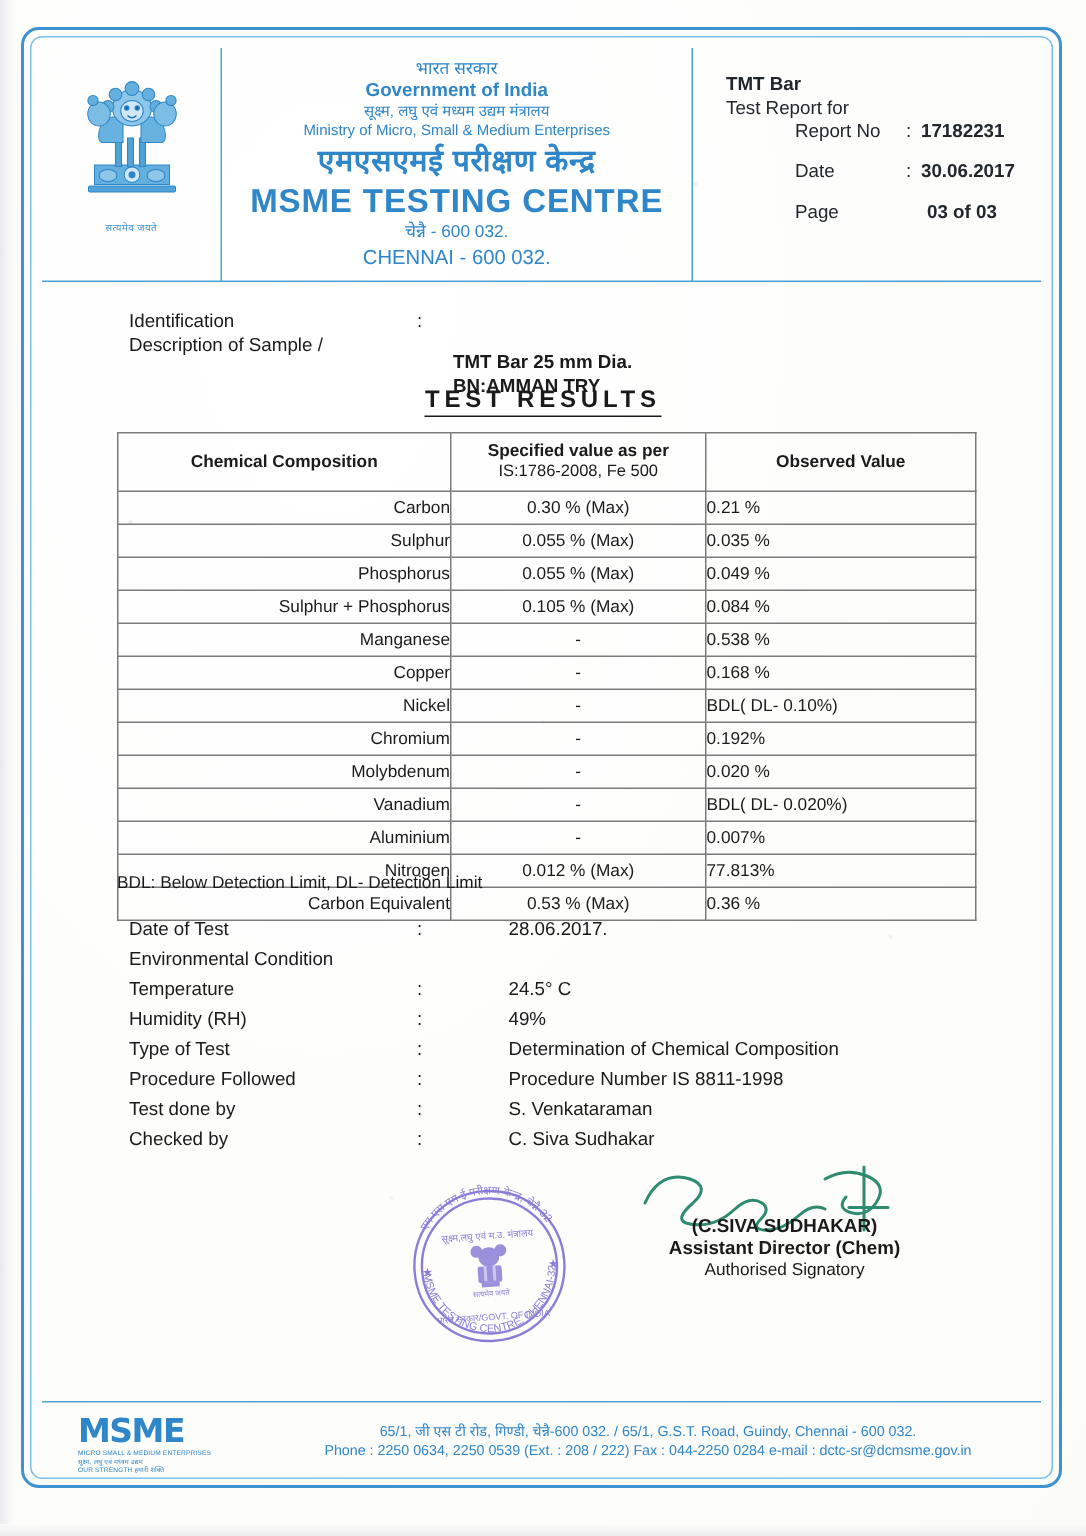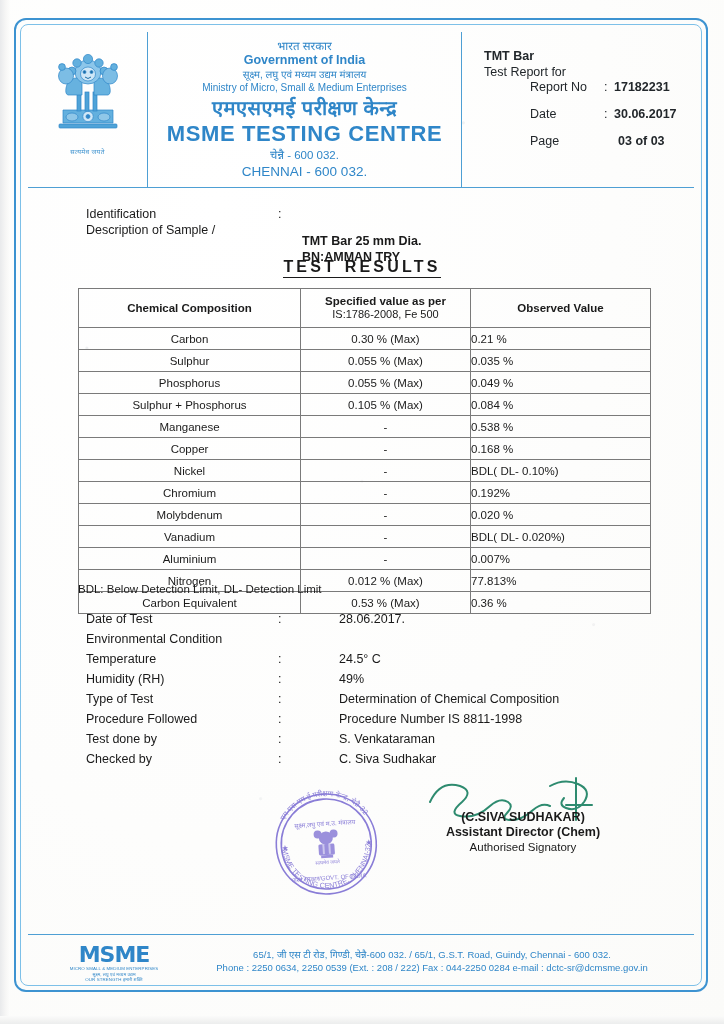--- a/index.html
+++ b/index.html
@@ -179,21 +179,21 @@
     text-align: center;
     height: 34px;
     padding: 2px 4px;
     line-height: 13px;
   }
   .th-sub { font-weight: normal; font-size: 11px; display: block; }
   .col-name  { width: 222px; }
   .col-spec  { width: 170px; }
   .col-obs   { width: 180px; }
   .tbl td { height: 21px; }
-  .cell-name { padding-left: 5px; text-align: center; }
+  .cell-name { padding-left: 5px; text-align: right; }
   .cell-spec { text-align: center; }
   .cell-obs  { padding-left: 26px; text-align: left; }
 
   .bdl-note {
     position: absolute;
     left: 78px; top: 583px;
     font-size: 11.5px;
   }
 
   
@@ -243,21 +243,20 @@
   .footer-rule {
     position: absolute;
     left: 28px; top: 934px;
     width: 666px;
     border-top: 1.4px solid #4e9fd4;
   }
   .footer-logo {
     position: absolute;
     left: 52px; top: 944px;
     width: 124px;
-    text-align: center;
     color: #2f86c8;
   }
   .fl-word {
     font-size: 22px;
     font-weight: bold;
     letter-spacing: -1px;
     line-height: 22px;
     font-family: "DejaVu Sans", sans-serif;
   }
   .fl-sub { font-size: 4.4px; line-height: 5.6px; letter-spacing: .1px; }

